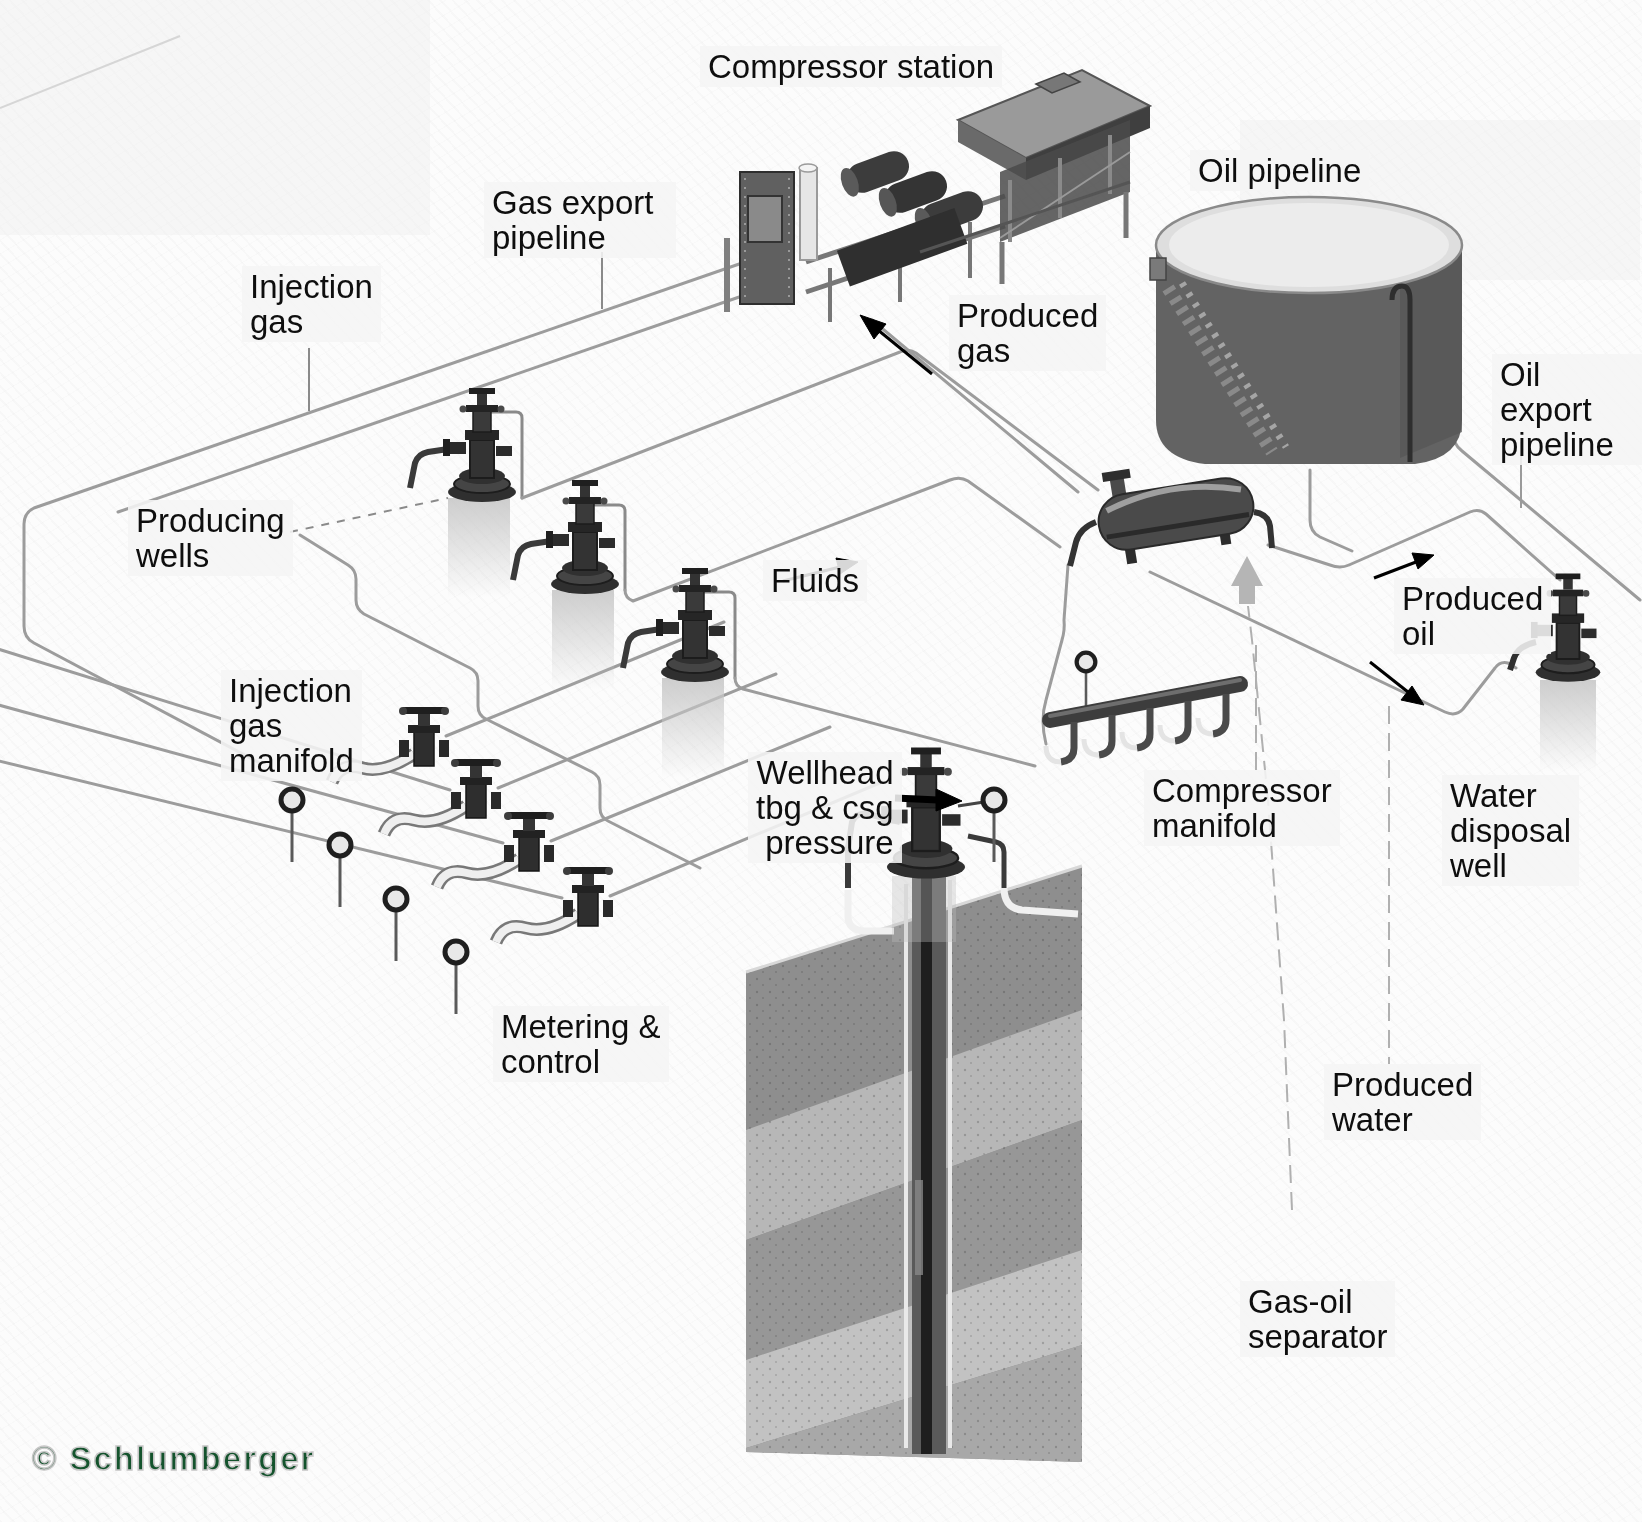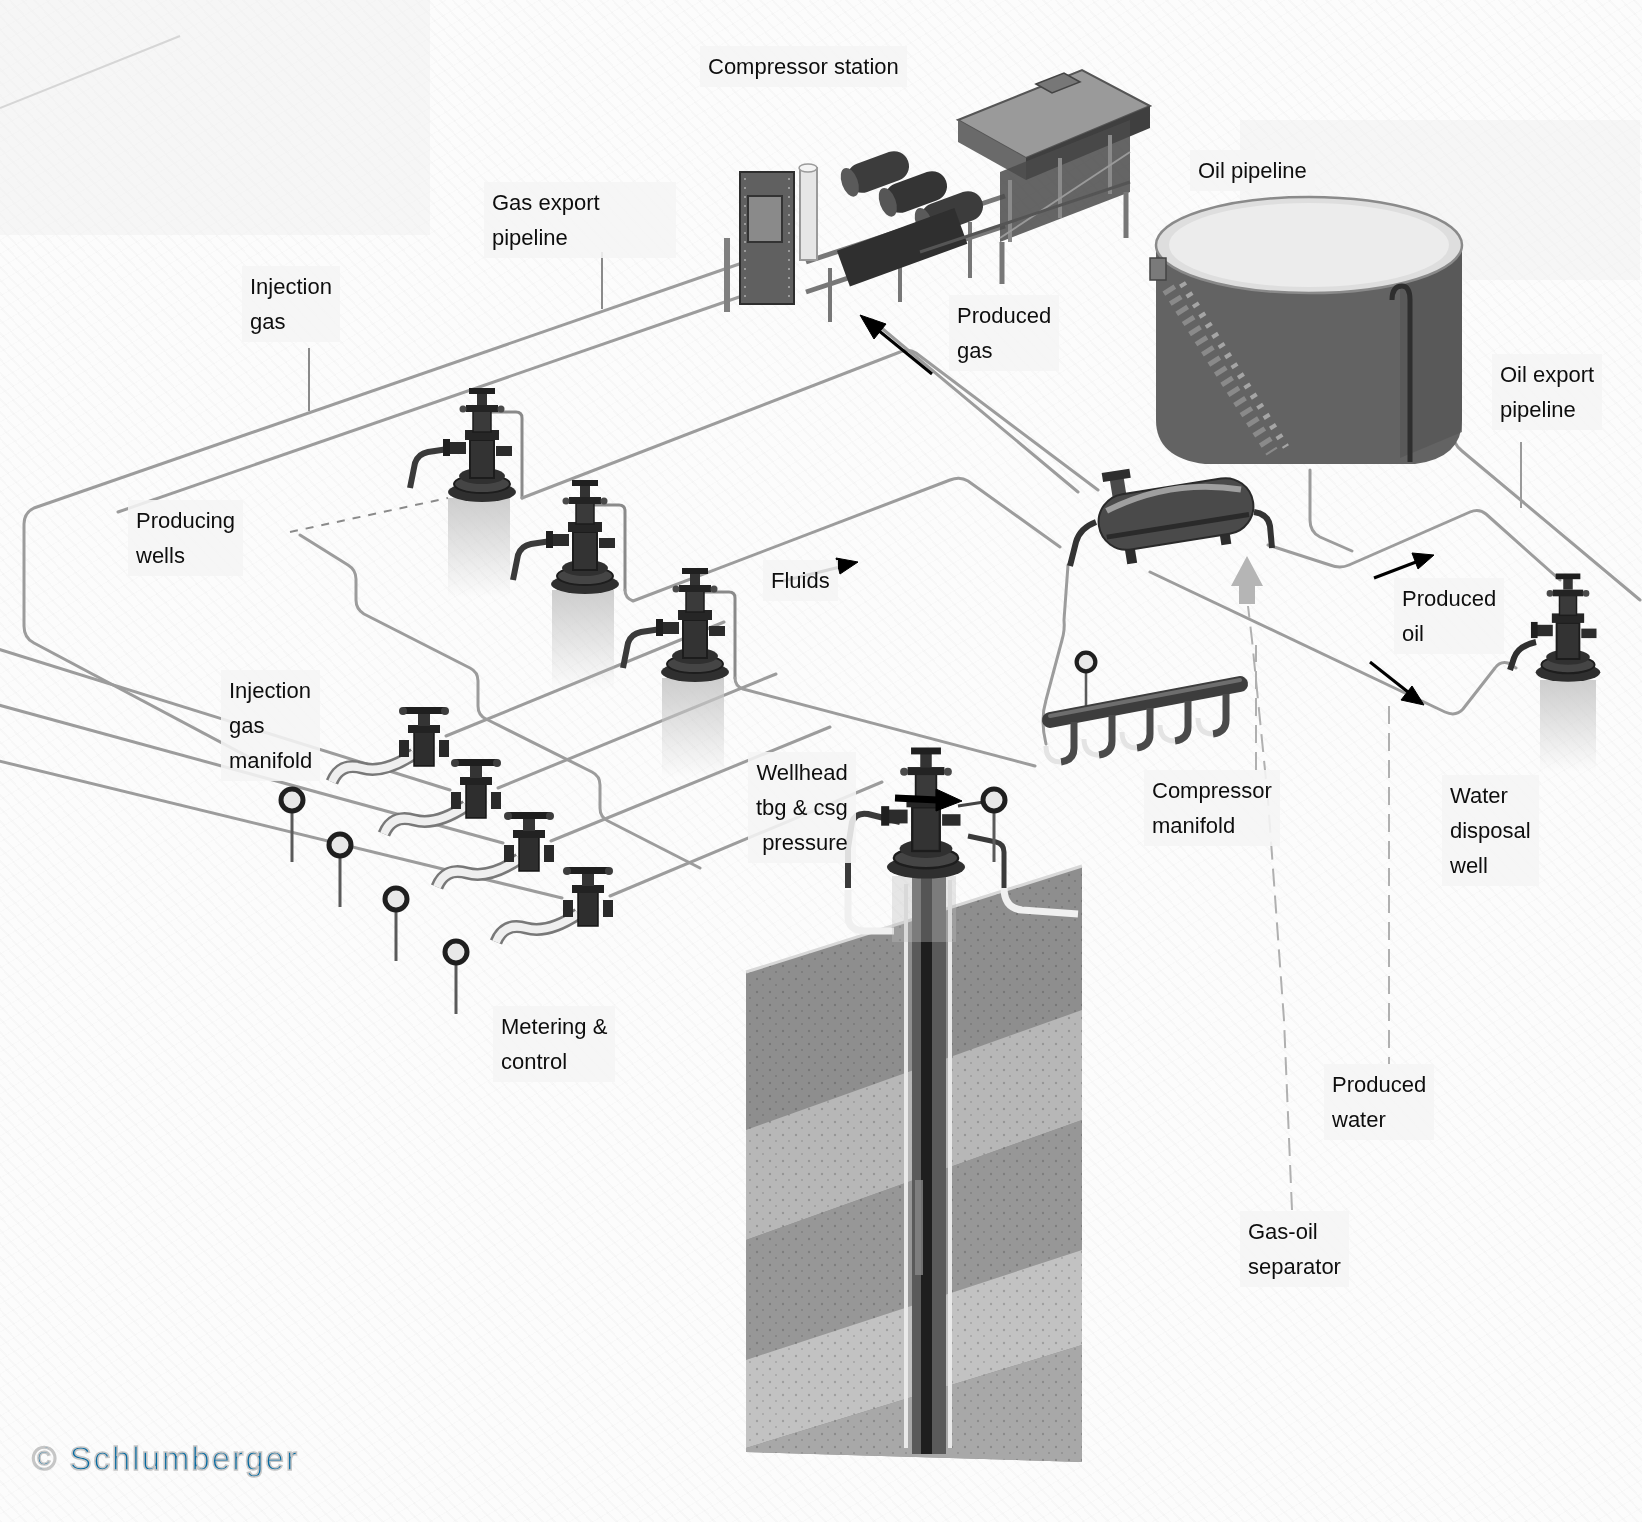--- a/index.html
+++ b/index.html
@@ -10,29 +10,29 @@
   }
   #stage::before{
     content:"";position:absolute;inset:0;
     background:
       repeating-linear-gradient(47deg, rgba(120,120,120,.035) 0 2px, transparent 2px 9px),
       repeating-linear-gradient(-31deg, rgba(120,120,120,.025) 0 1px, transparent 1px 12px);
     pointer-events:none;
   }
   svg.diagram{position:absolute;left:0;top:0;}
   .lbl{
-    position:absolute;color:#0e0e0e;font-size:22px;line-height:35px;
+    position:absolute;color:#0e0e0e;font-size:33px;line-height:35px;
     white-space:pre-line;background:rgba(245,245,245,.88);
     padding:3px 8px;z-index:5;
   }
   .lbl.center{text-align:left;}
   .watermark{
     position:absolute;left:32px;top:1440px;font-size:33px;letter-spacing:2px;
-    color:#0369a1;-webkit-text-stroke:1.6px #c6c6c6;background:none;z-index:5;
-    font-weight:normal;
+    color:#14532d;-webkit-text-stroke:1.6px #c6c6c6;background:none;z-index:5;
+    font-weight:bold;
   }
   .softpatch{position:absolute;background:#f1f1f1;opacity:.55;z-index:0;}
 </style>
 </head>
 <body>
 
 <div id="stage">
 
   <div class="softpatch" style="left:0;top:0;width:430px;height:235px;"></div>
   <div class="softpatch" style="left:1240px;top:120px;width:400px;height:160px;"></div>
@@ -346,17 +346,17 @@
 pressure</div>
   <div class="lbl" style="left:1144px;top:770px;">Compressor
 manifold</div>
   <div class="lbl" style="left:1442px;top:775px;">Water
 disposal
 well</div>
   <div class="lbl" style="left:493px;top:1006px;">Metering &amp;
 control</div>
   <div class="lbl" style="left:1324px;top:1064px;">Produced
 water</div>
-  <div class="lbl" style="left:1240px;top:1211px;">Gas-oil
+  <div class="lbl" style="left:1240px;top:1281px;">Gas-oil
 separator</div>
   <div class="watermark">© Schlumberger</div>
 
 </div>
 
 </body></html>

